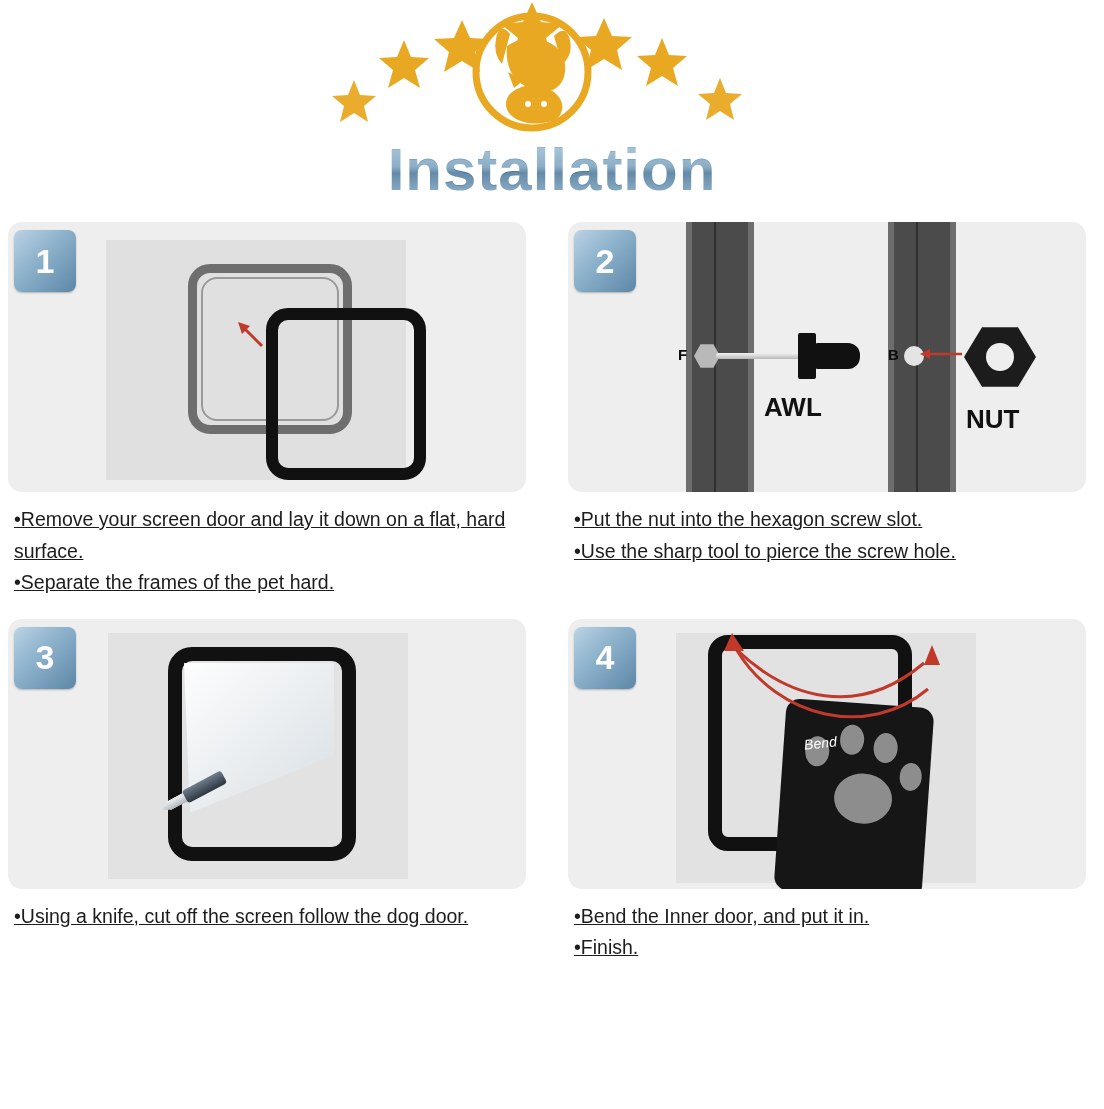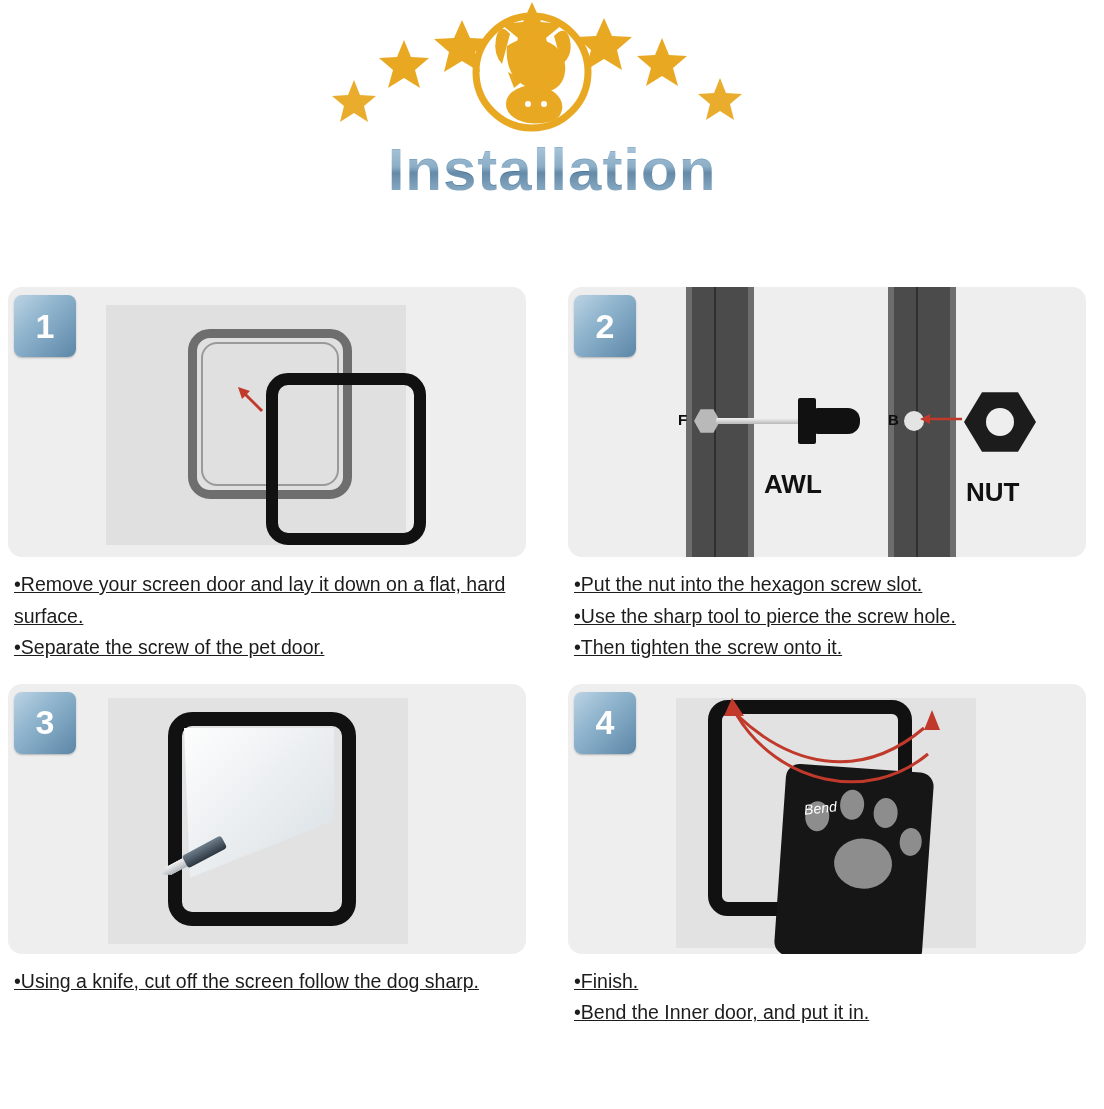--- a/index.html
+++ b/index.html
@@ -11,21 +11,21 @@
     height: 1109px;
     background: #ffffff;
     font-family: "Liberation Sans", sans-serif;
     overflow: hidden;
     position: relative;
   }
 
   
   .header {
     position: relative;
-    height: 287px;
+    height: 222px;
   }
   .logo-wrap {
     position: absolute;
     left: 0;
     right: 0;
     top: 0;
     height: 140px;
   }
   .logo-svg {
     position: absolute;
@@ -193,29 +193,29 @@
     left: 246px;
     top: 121px;
     width: 46px;
     height: 26px;
     background: #111111;
     border-radius: 4px 12px 12px 4px;
   }
   .label-awl {
     position: absolute;
     left: 196px;
-    top: 182px;
+    top: 170px;
     font-size: 26px;
     font-weight: bold;
     color: #111;
   }
   .label-nut {
     position: absolute;
     left: 398px;
-    top: 190px;
+    top: 182px;
     font-size: 26px;
     font-weight: bold;
     color: #111;
   }
   .nut-big {
     position: absolute;
     left: 396px;
     top: 104px;
     width: 72px;
     height: 62px;
@@ -408,21 +408,21 @@
         <div class="screen-bg"></div>
         <div class="frame-gray"></div>
         <svg class="arrow-red" viewBox="0 0 28 28">
           <path d="M26 26 L6 6" stroke="#c0392b" stroke-width="3" fill="none"></path>
           <polygon points="2,2 14,6 6,14" fill="#c0392b"></polygon>
         </svg>
         <div class="frame-black"></div>
       </div>
       <div class="caption caption-row">
         <div class="line">•Remove your screen door and lay it down on a flat, hard surface.</div>
-        <div class="line">•Separate the screw of the pet door.</div>
+        <div class="line">•Separate the frames of the pet hard.</div>
       </div>
     </div>
 
     <div class="step">
       <div class="panel">
         <div class="badge">2</div>
         <div class="bar left"></div>
         <div class="bar-line" style="left:146px;"></div>
         <div class="bar right"></div>
         <div class="bar-line" style="left:348px;"></div>
@@ -440,40 +440,39 @@
         <svg class="nut-arrow" viewBox="0 0 42 12">
           <path d="M42 6 L10 6" stroke="#c0392b" stroke-width="2.5" fill="none"></path>
           <polygon points="0,6 10,1 10,11" fill="#c0392b"></polygon>
         </svg>
         <div class="nut-big"></div>
         <div class="label-nut">NUT</div>
       </div>
       <div class="caption caption-row">
         <div class="line">•Put the nut into the hexagon screw slot.</div>
         <div class="line">•Use the sharp tool to pierce the screw hole.</div>
-        <div class="line">•Then tighten the screw onto it.</div>
       </div>
     </div>
   </div>
 
   <div class="row">
 
     <div class="step">
       <div class="panel">
         <div class="badge">3</div>
         <div class="p3-bg"></div>
         <div class="p3-frame"></div>
         <div class="p3-flap"></div>
         <div class="knife">
           <div class="knife-blade"></div>
           <div class="knife-handle"></div>
         </div>
       </div>
       <div class="caption caption-row">
-        <div class="line">•Using a knife, cut off the screen follow the dog sharp.</div>
+        <div class="line">•Using a knife, cut off the screen follow the dog door.</div>
       </div>
     </div>
 
     <div class="step">
       <div class="panel">
         <div class="badge">4</div>
         <div class="p4-bg"></div>
         <div class="p4-frame"></div>
 
         <div class="p4-inner">
@@ -486,19 +485,19 @@
 
         <svg class="red-curve" viewBox="0 0 230 160">
           <path d="M18 20 C 60 90, 150 110, 210 60" stroke="#c0392b" stroke-width="3" fill="none"></path>
           <path d="M18 20 C 70 70, 140 90, 206 34" stroke="#c0392b" stroke-width="3" fill="none"></path>
           <polygon points="14,4 26,22 6,22" fill="#c0392b"></polygon>
           <polygon points="214,16 206,36 222,36" fill="#c0392b"></polygon>
         </svg>
         <div class="bend-label">Bend</div>
       </div>
       <div class="caption caption-row">
+        <div class="line">•Bend the Inner door, and put it in.</div>
         <div class="line">•Finish.</div>
-        <div class="line">•Bend the Inner door, and put it in.</div>
       </div>
     </div>
   </div>
 
 </div>
 
 </body></html>

